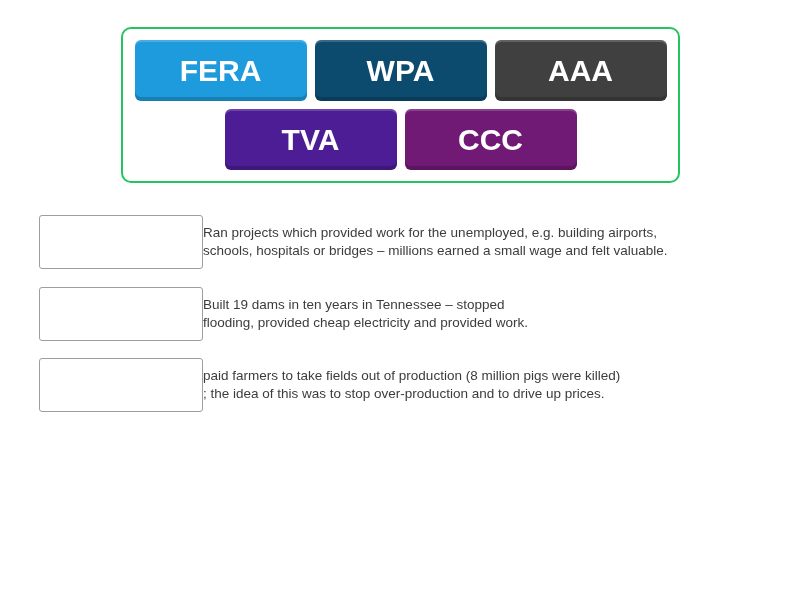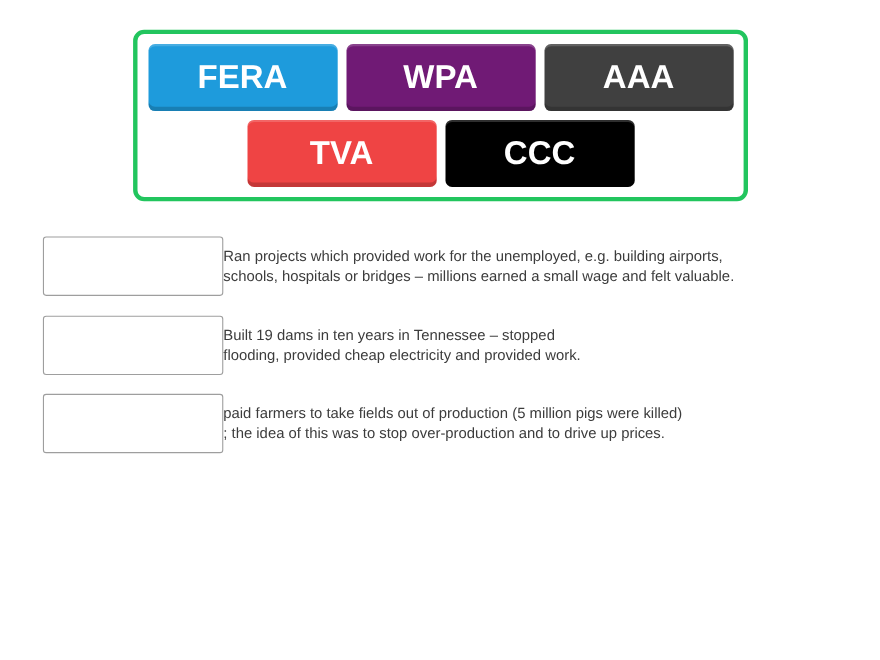--- a/index.html
+++ b/index.html
@@ -19,21 +19,21 @@
   }
   
   .word-bank {
     position: absolute;
     left: 121px;
     top: 27px;
     width: 559px;
     height: 156px;
     box-sizing: border-box;
     background: #ffffff;
-    border: 4px solid #22c55e;
+    border: 2px solid #22c55e;
     border-radius: 10px;
     display: flex;
     flex-direction: column;
     align-items: center;
     justify-content: center;
     gap: 8px;
   }
   .word-bank-row {
     display: flex;
     gap: 8px;
@@ -83,38 +83,38 @@
     white-space: pre-line;
   }
 </style>
 </head>
 <body>
 
 <div class="stage">
   <div class="word-bank">
       <div class="word-bank-row">
         <button class="tile" style="background: rgb(30, 155, 220);">FERA</button>
-        <button class="tile" style="background: #701a75;">WPA</button>
+        <button class="tile" style="background: #0c4a6e;">WPA</button>
         <button class="tile" style="background: #404040;">AAA</button>
       </div>
       <div class="word-bank-row">
-        <button class="tile" style="background: #ef4444; text-align: center;">TVA</button>
-        <button class="tile" style="background: #000000;">CCC</button>
+        <button class="tile" style="background: #4c1d95; text-align: center;">TVA</button>
+        <button class="tile" style="background: #701a75;">CCC</button>
       </div>
     </div>
   <div class="questions">
       <div class="q-row">
         <div class="answer-slot"></div>
         <div class="q-text">Ran projects which provided work for the unemployed, e.g. building airports,
 schools, hospitals or bridges – millions earned a small wage and felt valuable.</div>
       </div>
       <div class="q-row">
         <div class="answer-slot"></div>
         <div class="q-text">Built 19 dams in ten years in Tennessee – stopped
 flooding, provided cheap electricity and provided work.</div>
       </div>
       <div class="q-row">
         <div class="answer-slot"></div>
-        <div class="q-text">paid farmers to take fields out of production (5 million pigs were killed)
+        <div class="q-text">paid farmers to take fields out of production (8 million pigs were killed)
 ; the idea of this was to stop over-production and to drive up prices.</div>
       </div>
     </div>
 </div>
 
 </body></html>

